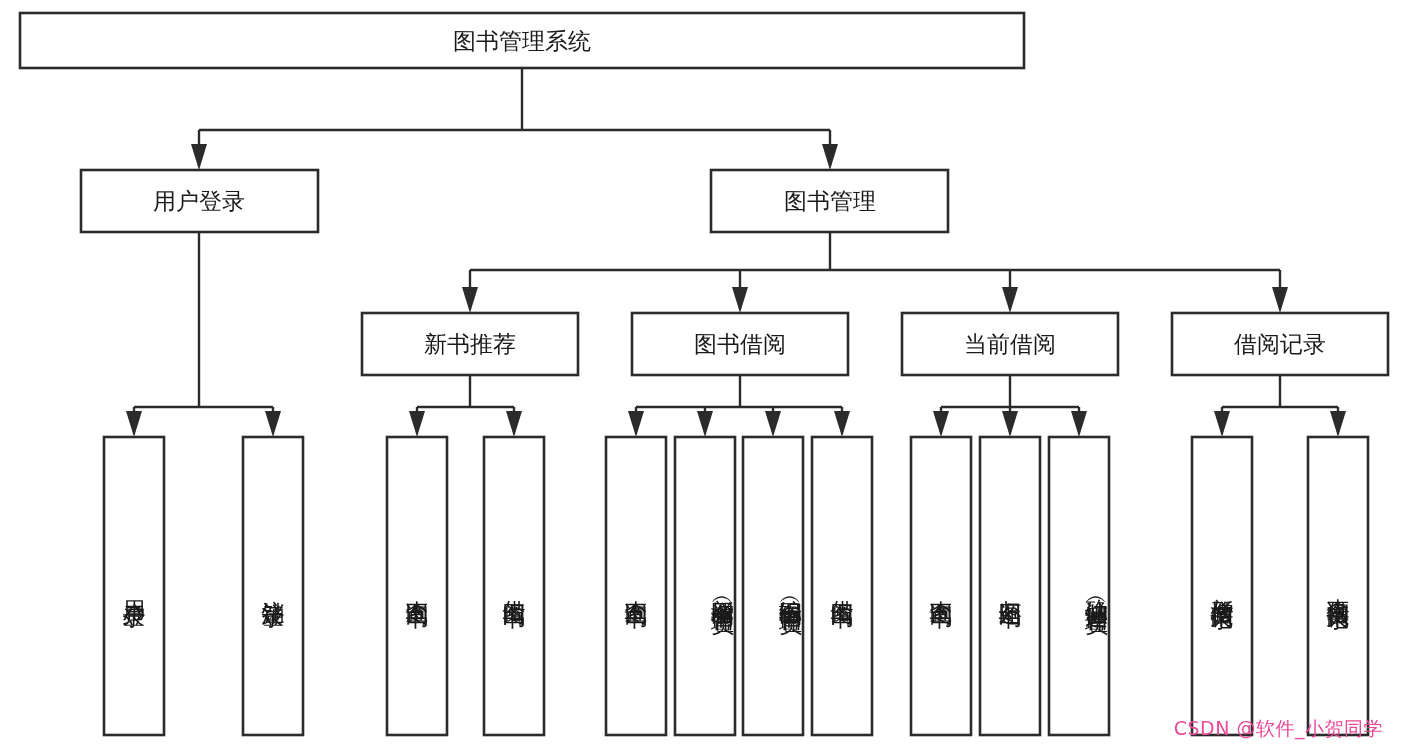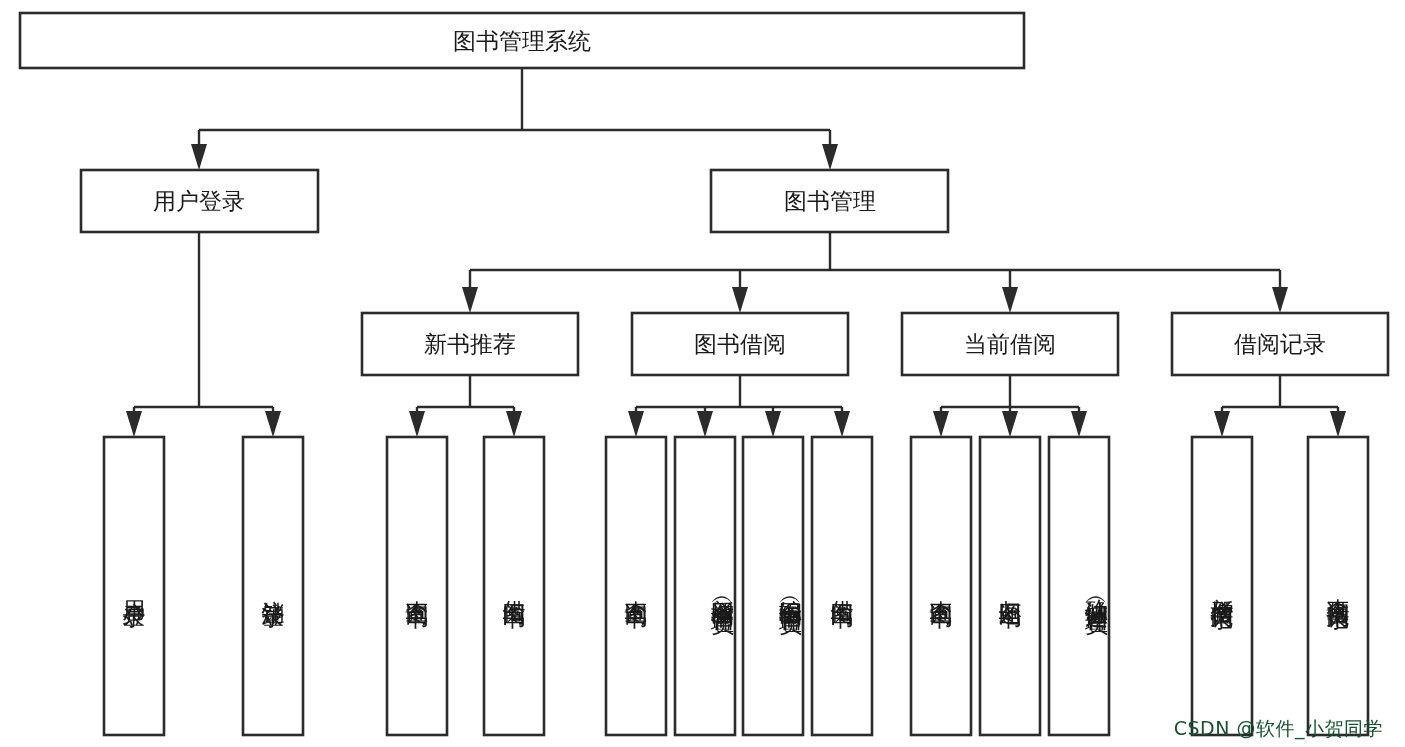--- a/index.html
+++ b/index.html
@@ -61,21 +61,21 @@
     white-space: nowrap;
     pointer-events: none;
     text-align: center;
   }
   .watermark {
     position: absolute;
     right: 10px;
     bottom: 5px;
     font-family: "DejaVu Sans", "Liberation Sans", sans-serif;
     font-size: 19px;
-    color: #14532d;
+    color: #ec4899;
     letter-spacing: 0.5px;
     white-space: nowrap;
   }
 </style>
 </head>
 <body>
 
 <div id="diagram-root">
 
   <svg class="diagram-canvas" viewBox="0 0 1405 747" xmlns="http://www.w3.org/2000/svg">

